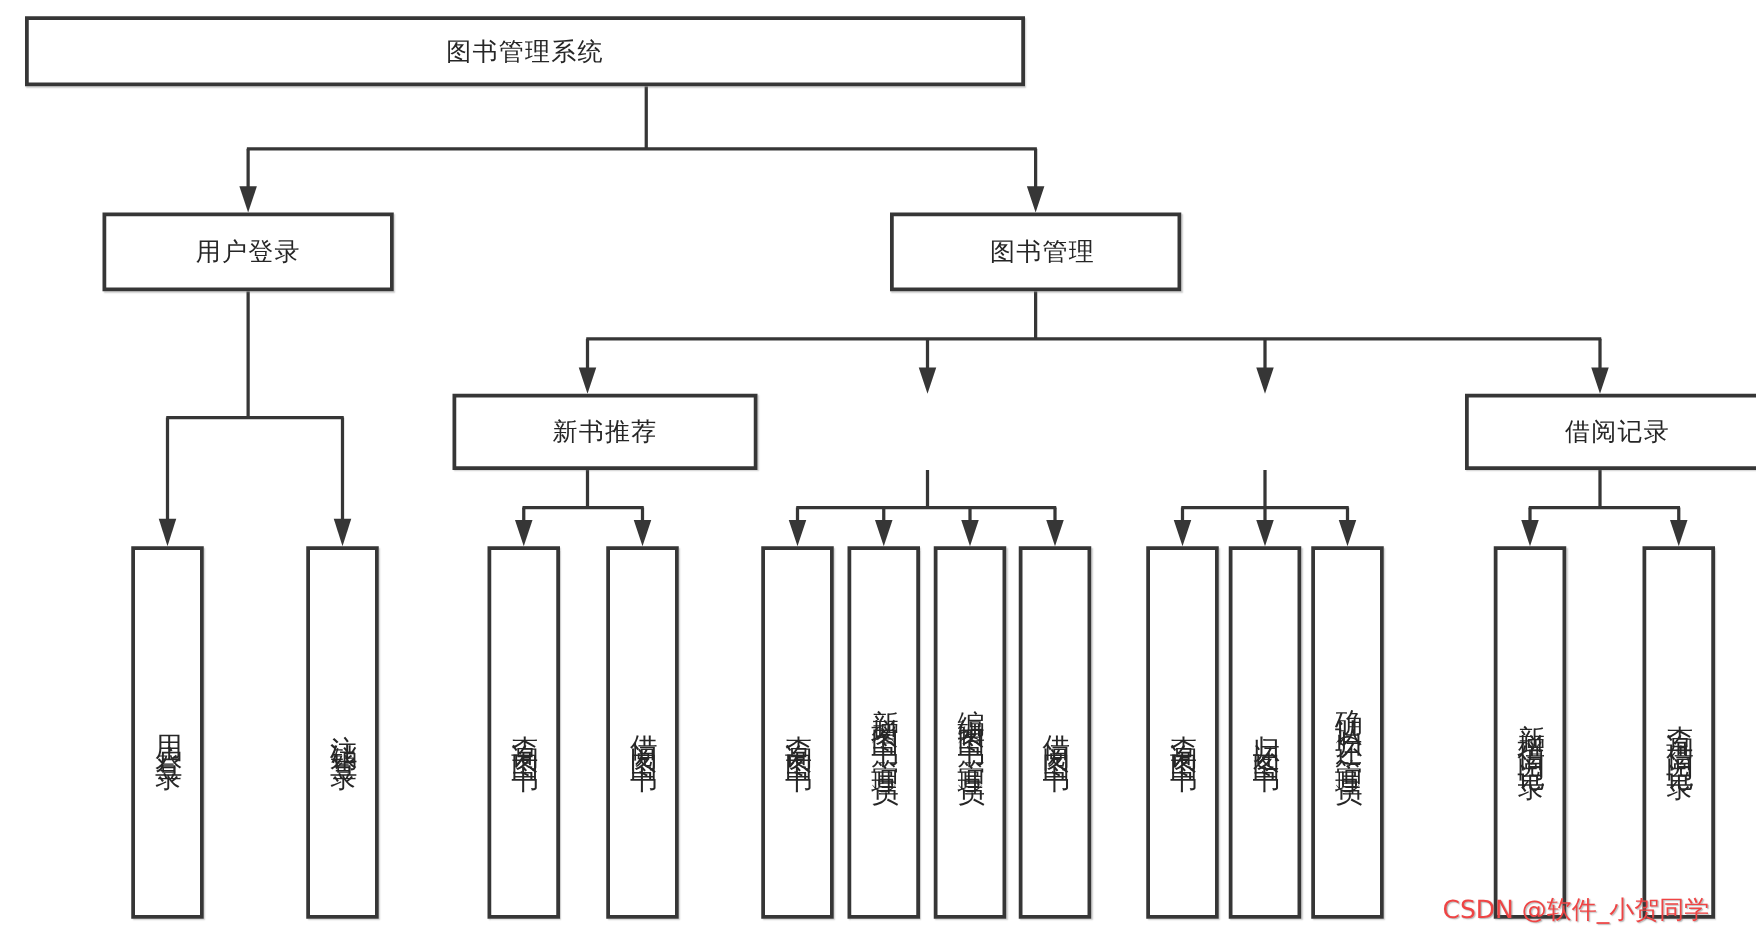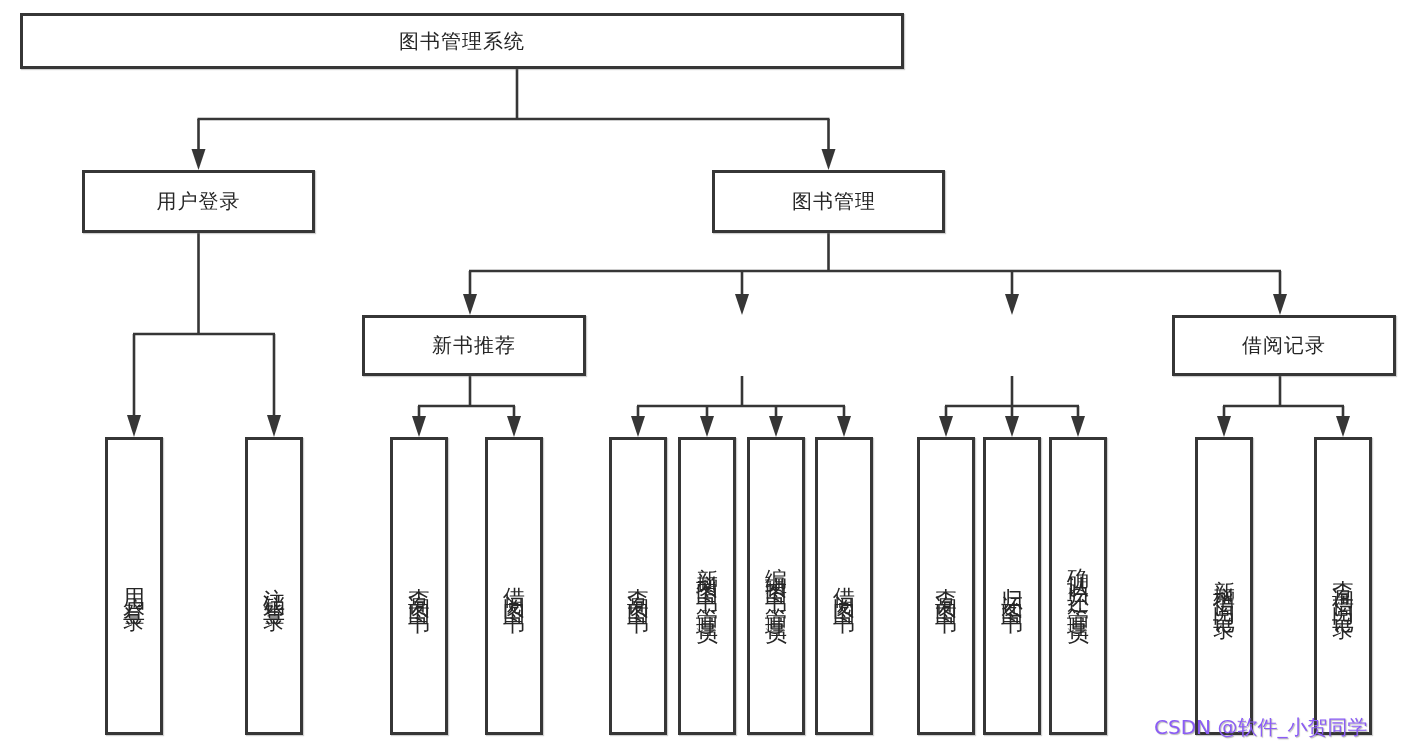--- a/index.html
+++ b/index.html
@@ -21,38 +21,38 @@
     box-sizing: border-box;
     background: #ffffff;
     border: 3px solid #363636;
     display: flex;
     align-items: center;
     justify-content: center;
     color: #262626;
     box-shadow: 1px 1px 1px rgba(120,120,120,0.35);
   }
   .hbox { font-size: 20px; letter-spacing: 1px; }
-  .root-box  { left: 20px;  top: 13px;  width: 884px; height: 56px; }
+  .root-box  { left: 20px;  top: 13px;  width: 800px; height: 56px; }
   .lvl2-box  { top: 170px; width: 233px; height: 63px; }
-  .lvl3-box  { top: 315px; width: 224px; height: 61px; }
+  .lvl3-box  { top: 315px; width: 244px; height: 61px; }
   .leaf-box  { top: 437px; width: 58px;  height: 298px; }
   .leaf-box .vtext {
     writing-mode: vertical-rl;
     text-orientation: mixed;
     font-size: 22px;
     letter-spacing: 8px;
     line-height: 1;
     white-space: nowrap;
   }
   .watermark {
     position: absolute;
     left: 1154px;
     top: 714px;
     font-size: 20px;
-    color: #8b5cf6;
+    color: #ef4444;
     text-shadow: 1px 1px 1px rgba(90,90,90,0.45);
     white-space: nowrap;
     z-index: 5;
   }
   svg line    { stroke: #363636; stroke-width: 2.6px; }
   svg polygon { fill: #363636; }
 </style>
 </head>
 <body>
 

